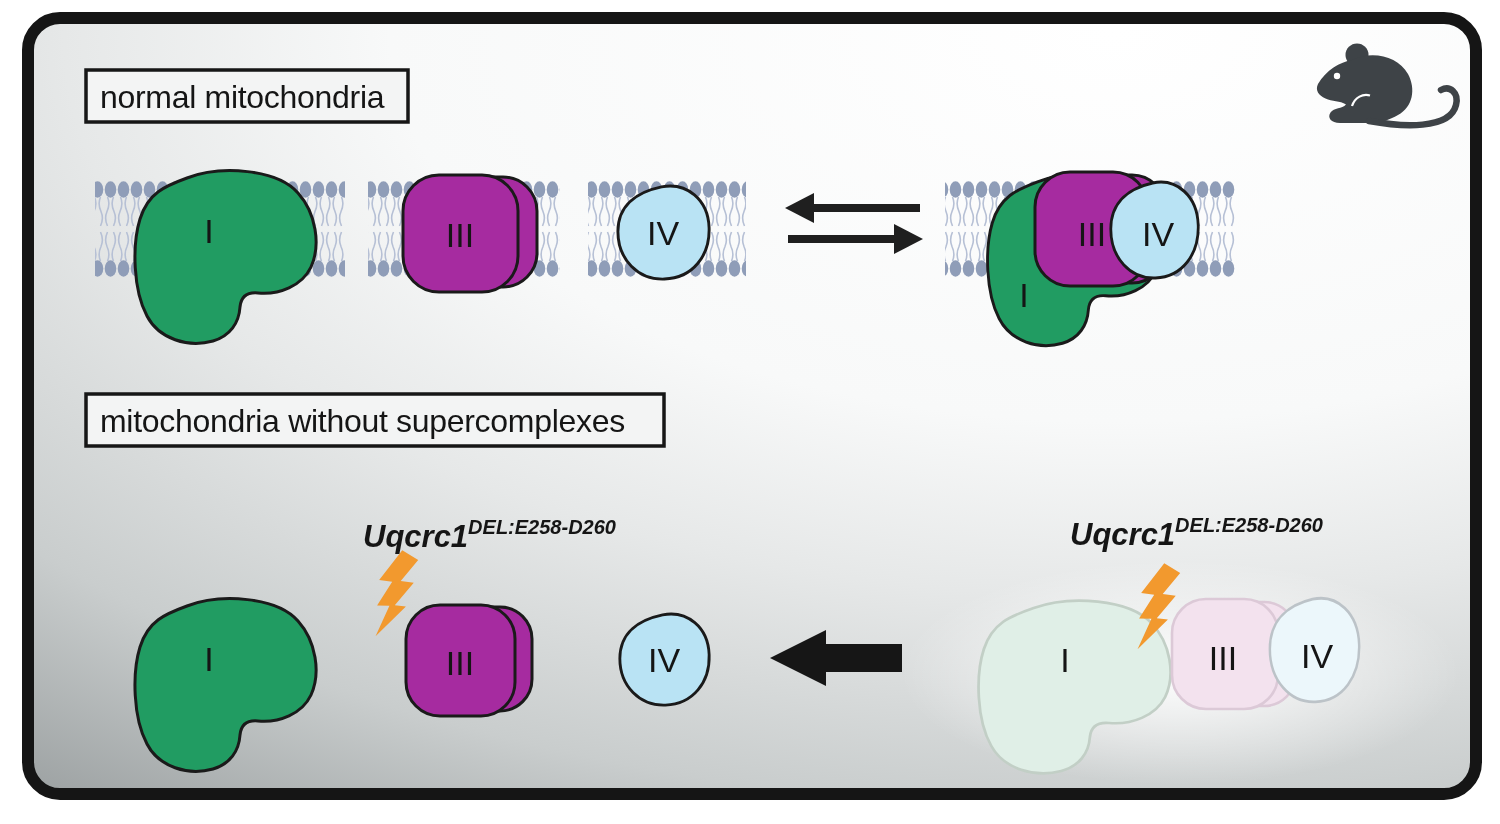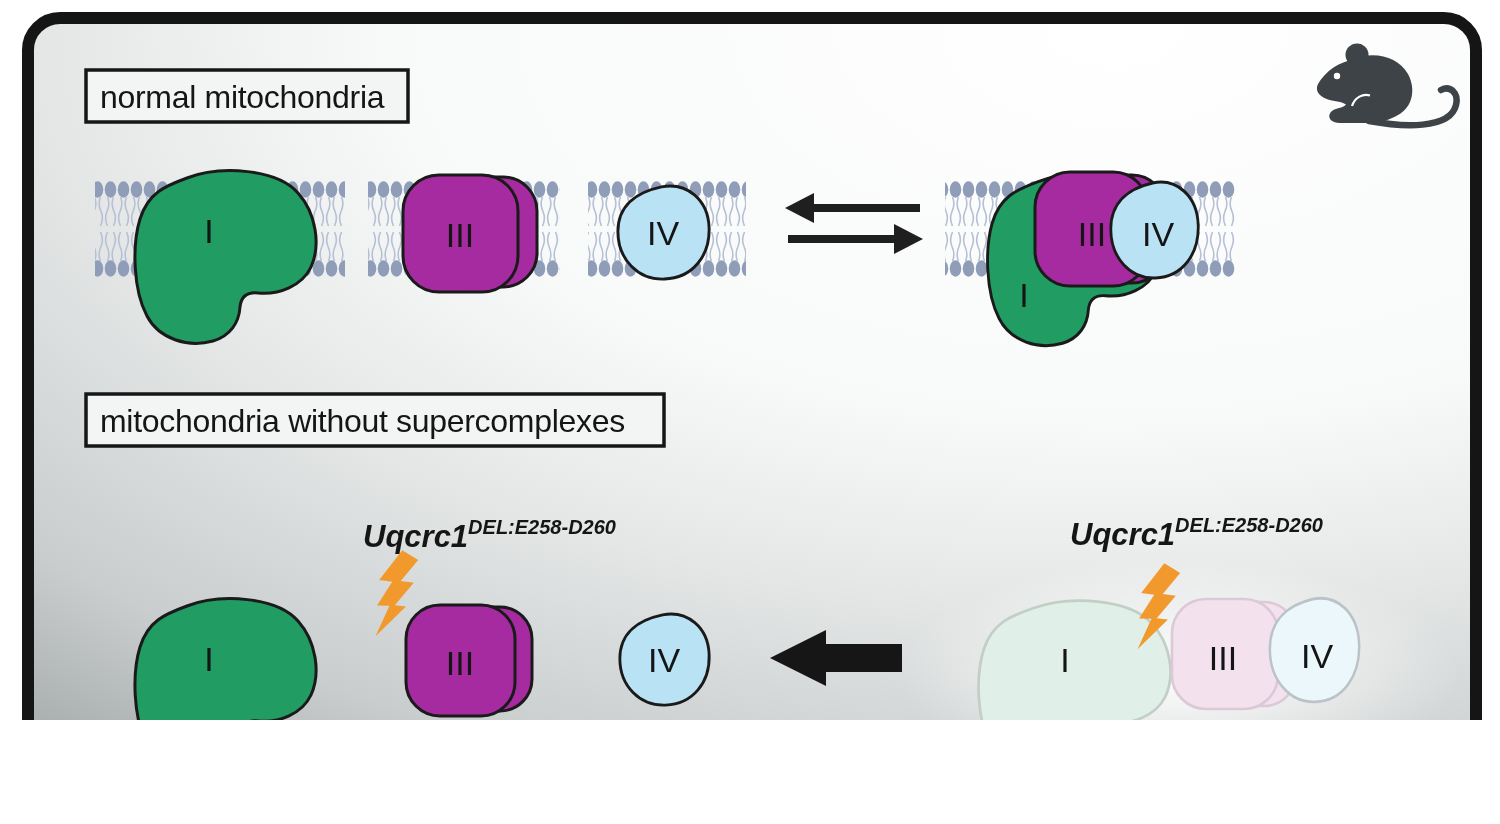--- a/index.html
+++ b/index.html
@@ -1,16 +1,16 @@
 <!DOCTYPE html>
 <html><head>
 <meta charset="utf-8">
 <style>
   html,body { margin:0; padding:0; background:#ffffff; }
-  .fig { width:1500px; height:720px; position:relative; }
+  .fig { width:1500px; height:800px; position:relative; }
   svg { display:block; }
   text { font-family:"Liberation Sans", sans-serif; fill:#151515; }
   .panel-label { font-size:32px; letter-spacing:-0.3px; }
   .cplx-label { font-size:34px; font-weight:500; text-anchor:middle; }
   .mut-label  { font-size:31px; font-style:italic; font-weight:600; }
   .mut-sup    { font-size:20px; }
 </style>
 </head>
 <body>
 

